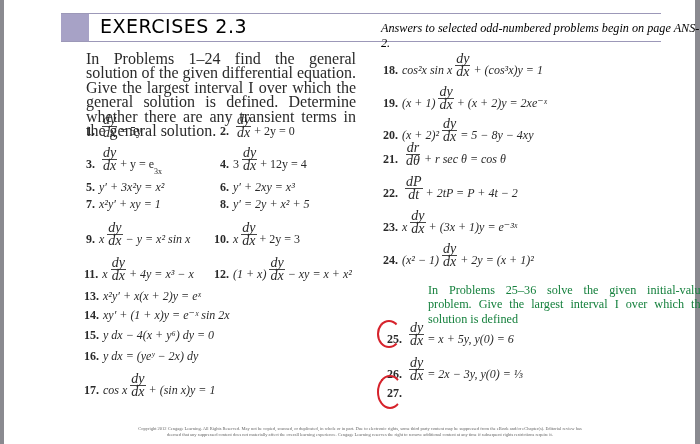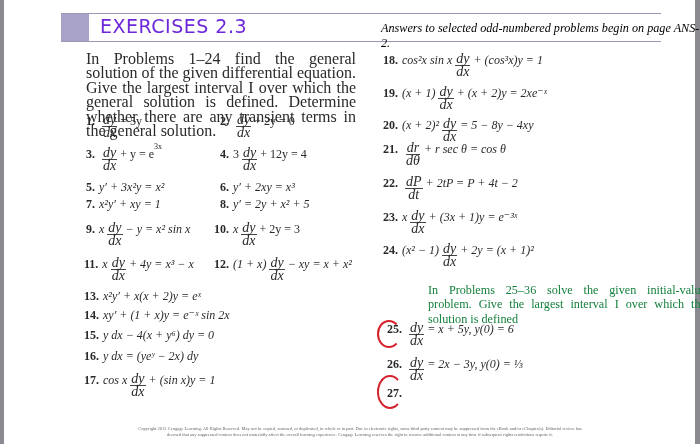--- a/index.html
+++ b/index.html
@@ -8,30 +8,30 @@
     font-family: "Liberation Serif", "DejaVu Serif", serif; color: #222;
   }
   .edge-left { position: absolute; left: 0; top: 0; width: 4px; height: 444px; background: #8a8a90; }
   .edge-right { position: absolute; right: 0; top: 0; width: 5px; height: 444px; background: #8a8a90; }
 
   .header-line-top { position: absolute; left: 61px; top: 13px; width: 600px; height: 1px; background: #9c98b8; }
   .header-line-bot { position: absolute; left: 61px; top: 41px; width: 600px; height: 1px; background: #9c98b8; }
   .header-box { position: absolute; left: 61px; top: 14px; width: 28px; height: 27px; background: #a7a2c6; }
   .header-title {
     position: absolute; left: 100px; top: 15px; font-family: "DejaVu Sans", sans-serif;
-    font-size: 19px; letter-spacing: 0.5px; color: #6d28d9;
+    font-size: 19px; letter-spacing: 0.5px; color: #000000;
   }
   .header-answers {
     position: absolute; left: 381px; top: 21px; font-style: italic; font-size: 12.2px; color: #000000;
   }
 
   .intro { position: absolute; left: 86px; top: 52px; width: 270px; font-size: 16px; line-height: 14.4px; color: #2a2a2a; text-align: justify; }
   .intro2 { position: absolute; left: 383px; top: 283px; width: 278px; font-size: 12.2px; line-height: 14.4px; color: #15803d; text-align: justify; margin-left: 45px; }
 
-  .prob { position: absolute; font-size: 12px; color: #2a2a2a; white-space: nowrap; display: flex; align-items: flex-start; }
+  .prob { position: absolute; font-size: 12px; color: #2a2a2a; white-space: nowrap; display: flex; align-items: flex-end; }
   .num { font-weight: bold; margin-right: 4px; }
   .frac { display: inline-flex; flex-direction: column; align-items: center; margin: 0 3px; font-style: italic; font-size: 14px; line-height: 12px; vertical-align: middle; }
   .frac .n { border-bottom: 1px solid #444; padding: 0 1px; }
   .frac .d { padding: 0 1px; }
   i { font-style: italic; }
   sup { font-size: 8px; vertical-align: 5px; line-height: 0; }
 
   .circle { position: absolute; border: 2px solid #d6222b; border-radius: 50%; }
   .footer { position: absolute; left: 60px; top: 426px; width: 600px; text-align: center; font-size: 4.5px; line-height: 6px; color: #666; }
 </style>

